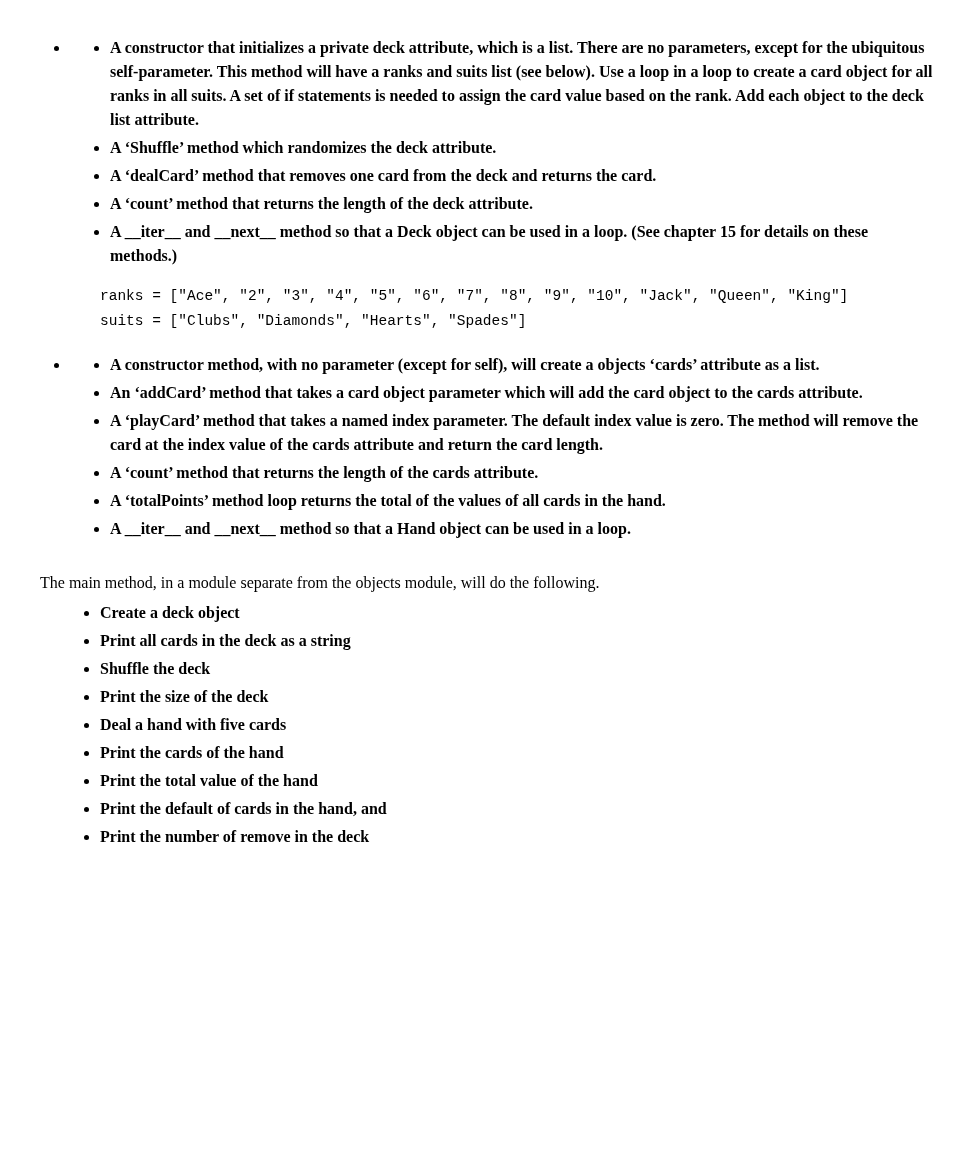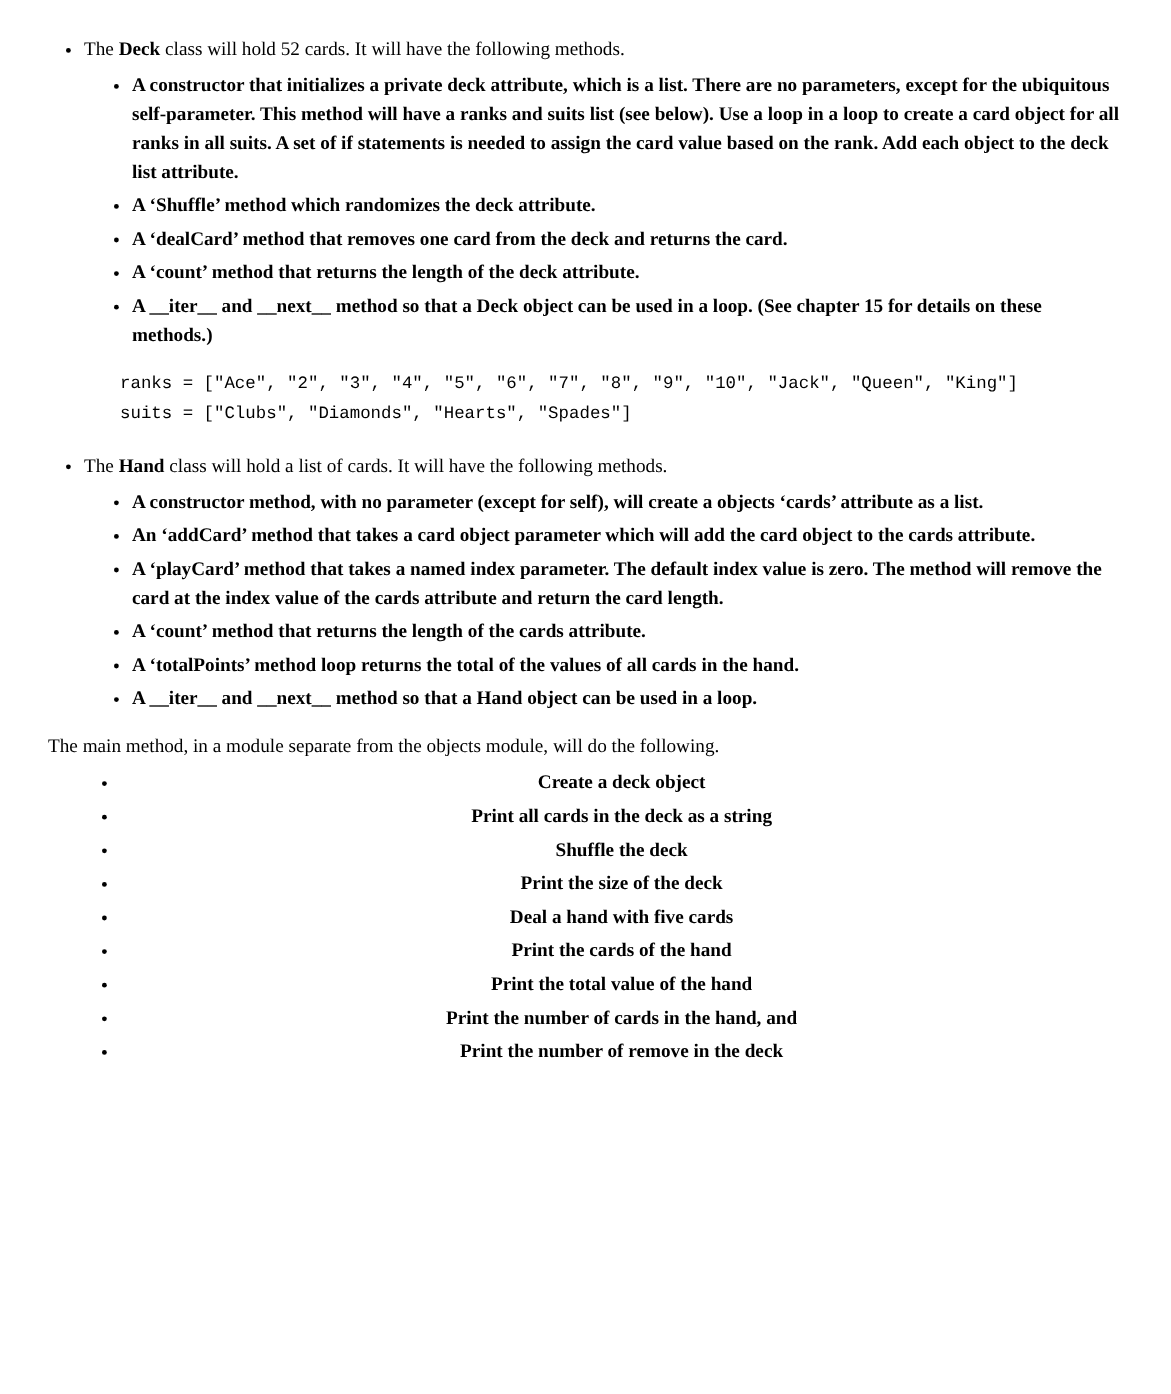--- a/index.html
+++ b/index.html
@@ -41,42 +41,41 @@
     }
 
     .code-block {
       font-family: 'Courier New', Courier, monospace;
       font-size: 14.5px;
       margin: 16px 0 16px 30px;
       line-height: 1.7;
     }
 
     .main-section {
-      margin-top: 16px;
+      margin-top: 30px;
     }
 
     .main-text {
       margin-bottom: 6px;
     }
 
     b {
       font-weight: bold;
     }
 
     .section-gap {
       margin-bottom: 30px;
     }
   </style>
 </head>
 <body>
 
 <ul class="outer-list">
 
   <li>
-    <span>The <b>Deck</b><span> class will hold 52 cards. It will have the following methods.</span></span>
     <ul class="inner-list">
       <li>
         <span>A constructor that initializes a private deck attribute, which is a list. There are no parameters, except for the ubiquitous self-parameter. This method will have a ranks and suits list (see below). Use a loop in a loop to create a card object for all ranks in all suits. A set of if statements is needed to assign the card value based on the rank. Add each object to the deck list attribute.</span>
       </li>
       <li>
         <span>A ‘Shuffle’ method which randomizes the deck attribute.</span>
       </li>
       <li>
         <span>A ‘dealCard’ method that removes one card from the deck and returns the card.</span>
       </li>
@@ -87,21 +86,20 @@
         <span>A __iter__ and __next__ method so that a Deck object can be used in  a loop. (See chapter 15 for details on these methods.)</span>
       </li>
     </ul>
     <div class="code-block">
       <div>ranks = ["Ace", "2", "3", "4", "5", "6", "7", "8", "9", "10", "Jack", "Queen", "King"]</div>
       <div>suits = ["Clubs", "Diamonds", "Hearts", "Spades"]</div>
     </div>
   </li>
 
   <li class="section-gap" style="margin-top: 20px;">
-    <span>The <b>Hand</b><span> class will hold a list of cards. It will have the following methods.</span></span>
     <ul class="inner-list">
       <li>
         <span>A constructor method, with no parameter (except for self), will create a objects ‘cards’ attribute as a list.</span>
       </li>
       <li>
         <span>An ‘addCard’ method that takes a card object parameter which will add the card object to the cards attribute.</span>
       </li>
       <li>
         <span>A ‘playCard’ method that takes a named index parameter. The default index value is zero. The method will remove the card at the index value of the cards attribute and return the card length.</span>
       </li>
@@ -113,24 +111,24 @@
       </li>
       <li>
         <span>A __iter__ and __next__ method so that a Hand object can be used in  a loop.</span>
       </li>
     </ul>
   </li>
 </ul>
 
 <div class="main-section">
   <p class="main-text">The main method, in a module separate from the objects module, will do the following.</p>
-  <ul class="inner-list" style="padding-left: 60px; text-align: center;">
+  <ul class="inner-list" style="padding-left: 60px;">
     <li><span>Create a deck object</span></li>
     <li><span>Print all cards in the deck as a string</span></li>
     <li><span>Shuffle the deck</span></li>
     <li><span>Print the size of the deck</span></li>
     <li><span>Deal a hand with five cards</span></li>
     <li><span>Print the cards of the hand</span></li>
     <li><span>Print the total value of the hand</span></li>
-    <li><span>Print the number of cards in the hand, and</span></li>
+    <li><span>Print the default of cards in the hand, and</span></li>
     <li><span>Print the number of remove in the deck</span></li>
   </ul>
 </div>
 
 </body></html>

